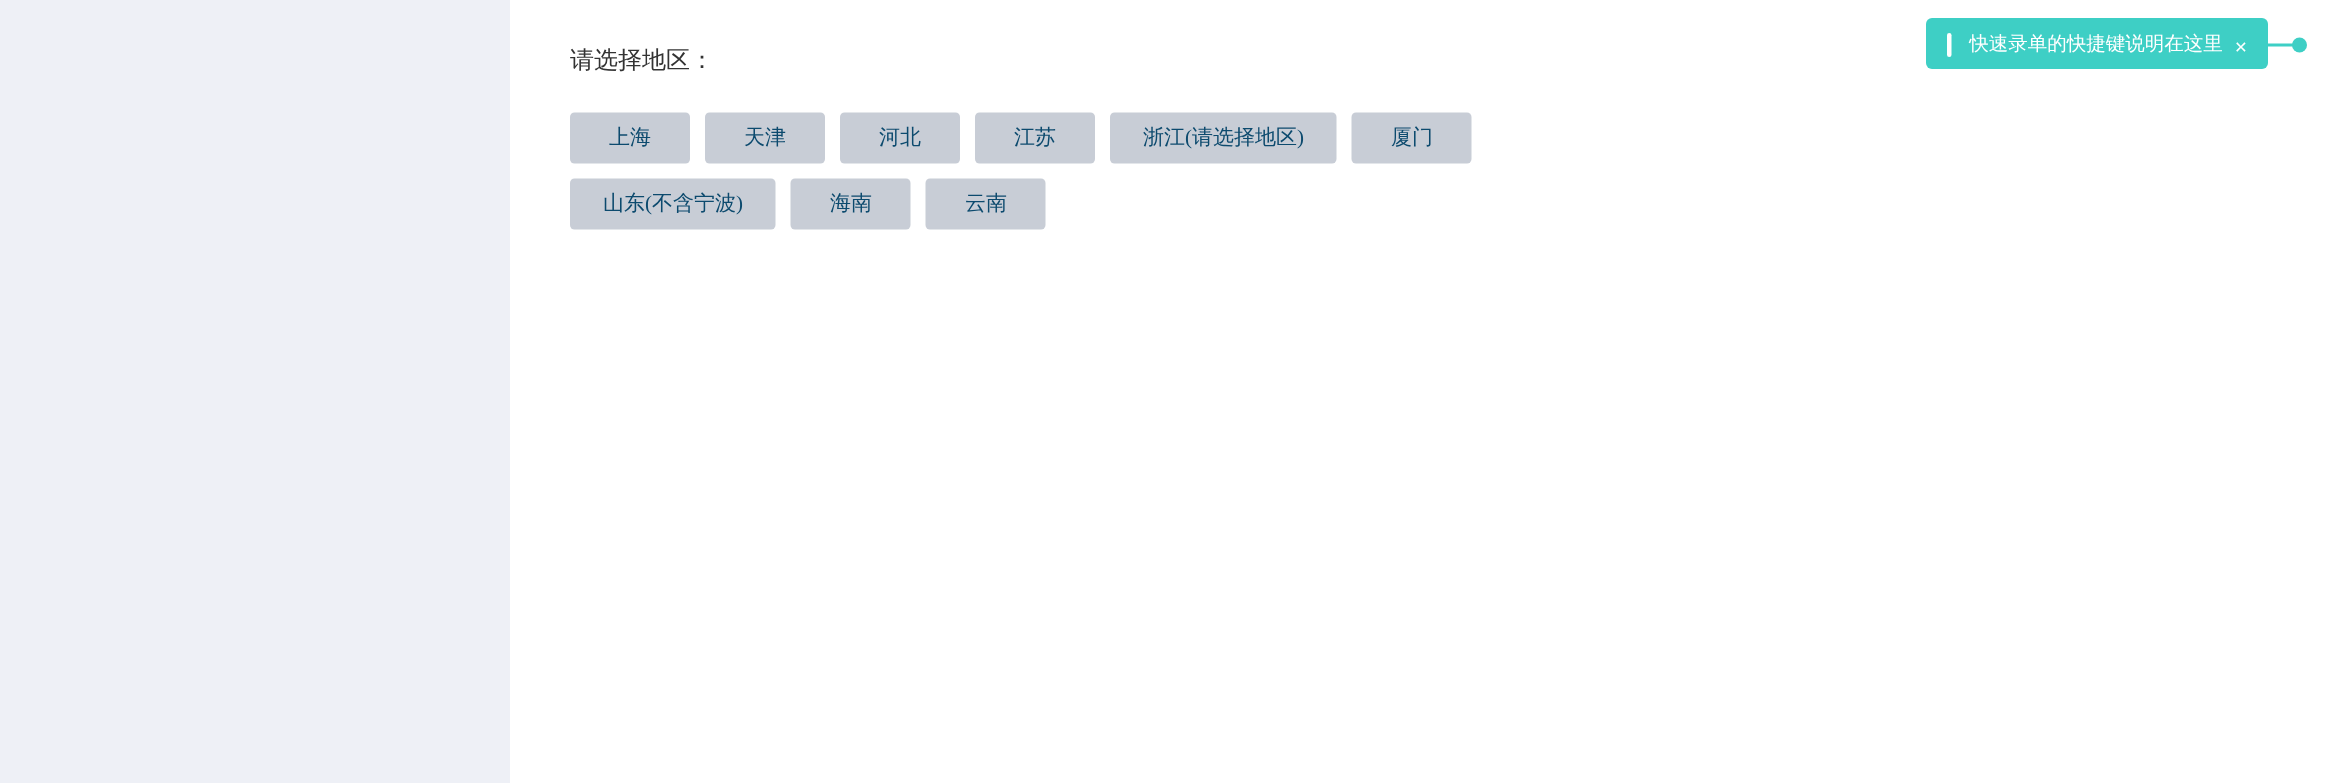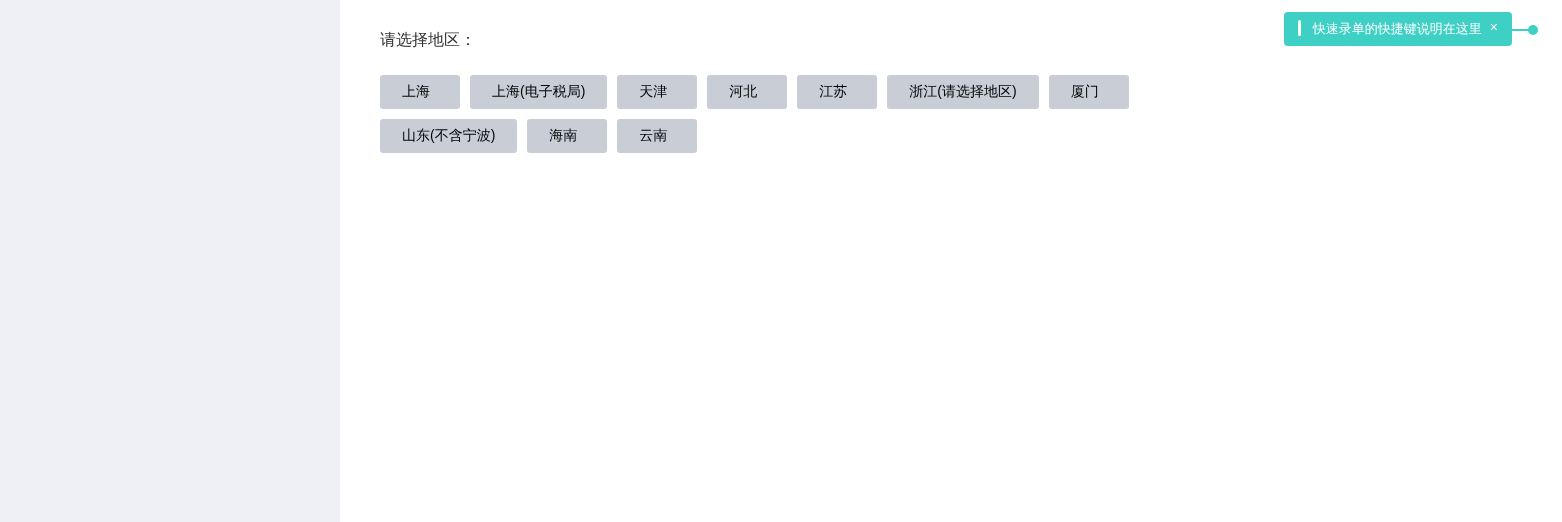--- a/index.html
+++ b/index.html
@@ -47,41 +47,42 @@
       display: flex;
       flex-wrap: wrap;
       gap: 10px;
       margin-bottom: 10px;
     }
 
     .region-btn {
       background: #c8cdd6;
       border: none;
       border-radius: 3px;
-      color: #000000;
+      color: #0c4a6e;
       font-size: 14px;
       padding: 8px 22px;
       cursor: pointer;
       white-space: nowrap;
       min-width: 80px;
-      text-align: left;
+      text-align: center;
+      font-family: Liberation Serif, serif;
     }
 
     
     .tooltip-banner {
       position: absolute;
       top: 12px;
       right: 50px;
       background: #3ecfc5;
       color: #fff;
       font-size: 13px;
       padding: 8px 14px;
       border-radius: 4px;
       display: flex;
-      align-items: flex-start;
+      align-items: flex-end;
       gap: 8px;
       white-space: nowrap;
     }
 
     .tooltip-banner::before {
       content: '';
       display: inline-block;
       width: 3px;
       height: 16px;
       background: #fff;
@@ -121,21 +122,20 @@
 <body>
 
 <div class="left-sidebar"></div>
 
 <div class="main-content">
 
   <div class="page-title">请选择地区：</div>
 
   <div class="region-buttons-row">
     <button class="region-btn">上海</button>
-    <button class="region-btn">上海(电子税局)</button>
     <button class="region-btn">天津</button>
     <button class="region-btn">河北</button>
     <button class="region-btn">江苏</button>
     <button class="region-btn">浙江(请选择地区)</button>
     <button class="region-btn">厦门</button>
   </div>
 
   <div class="region-buttons-row">
     <button class="region-btn">山东(不含宁波)</button>
     <button class="region-btn">海南</button>

